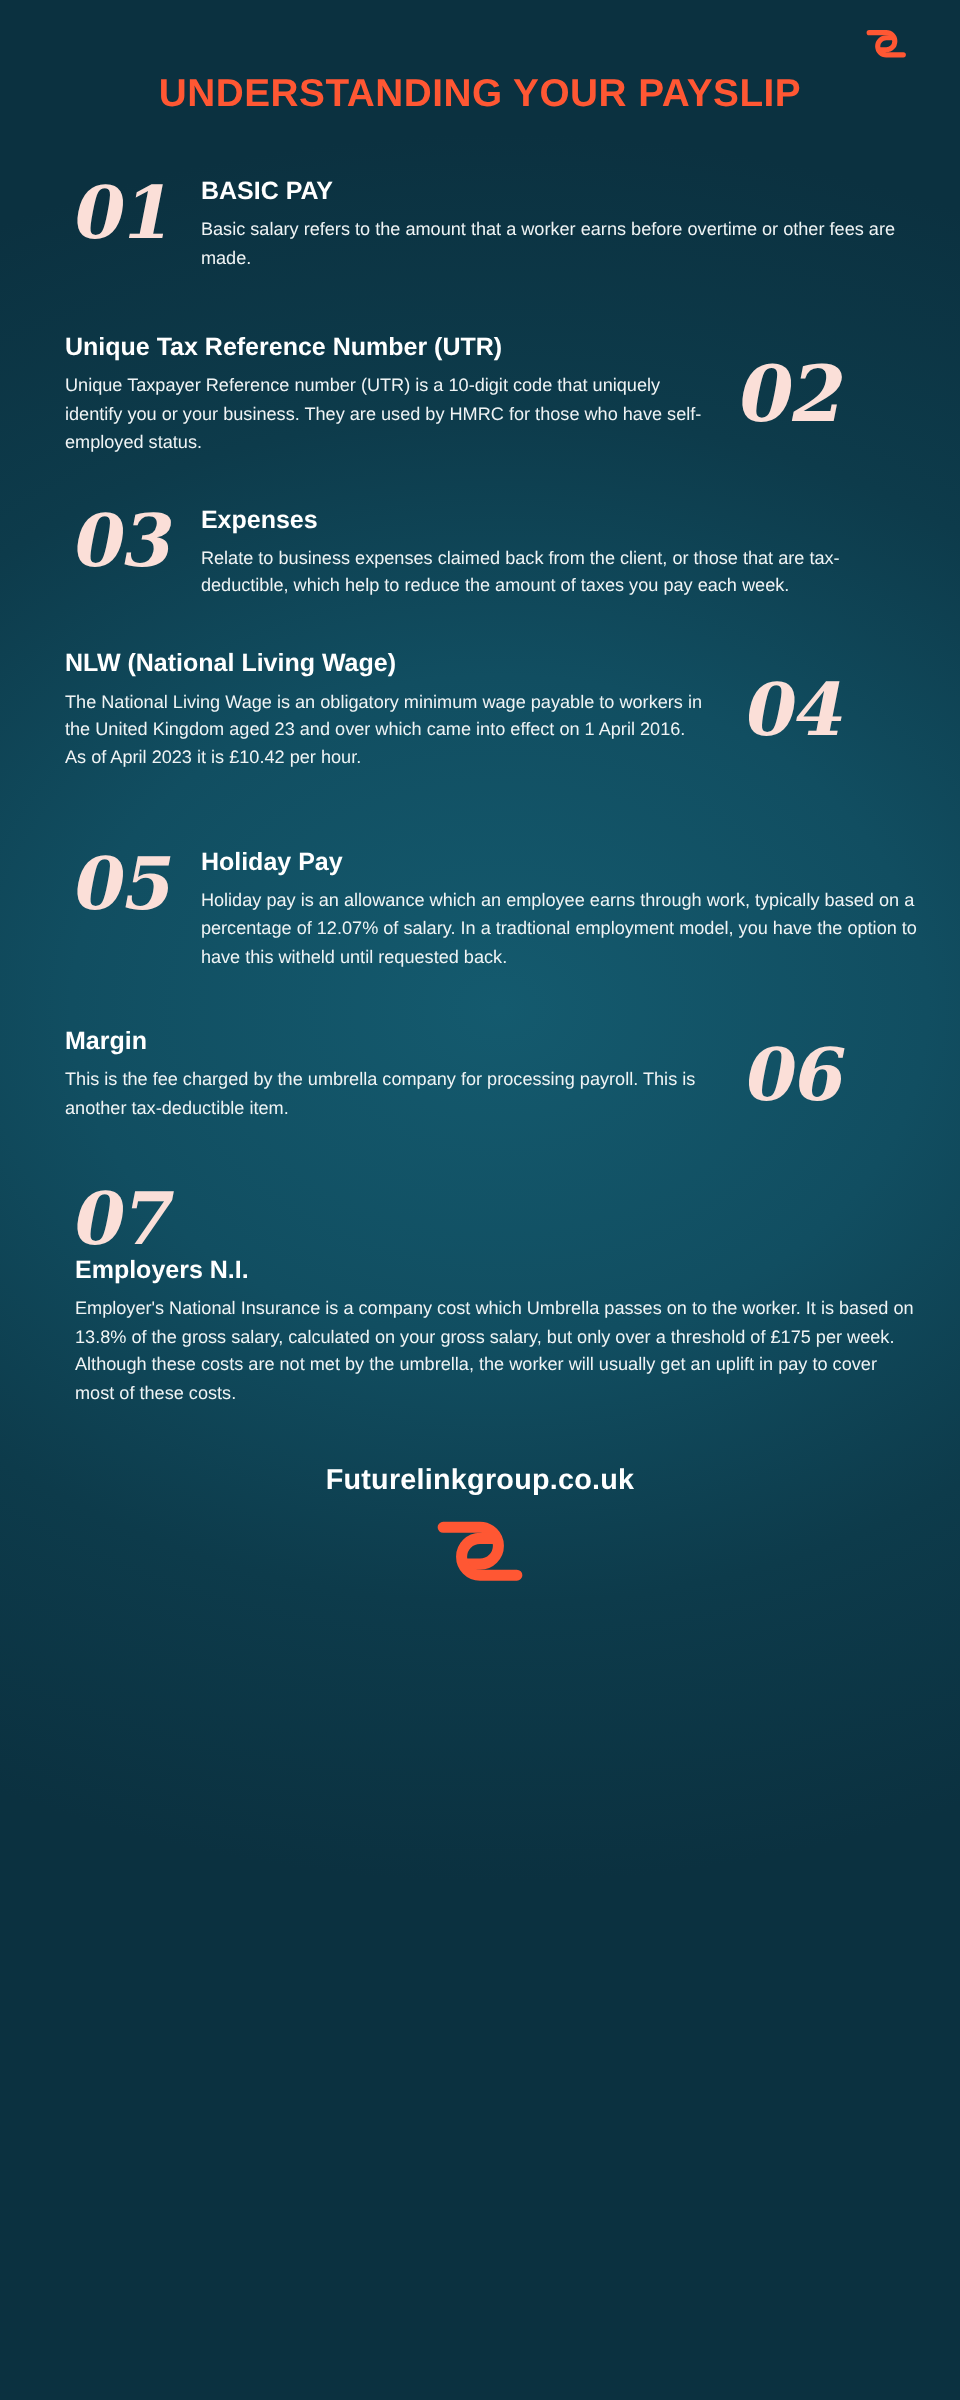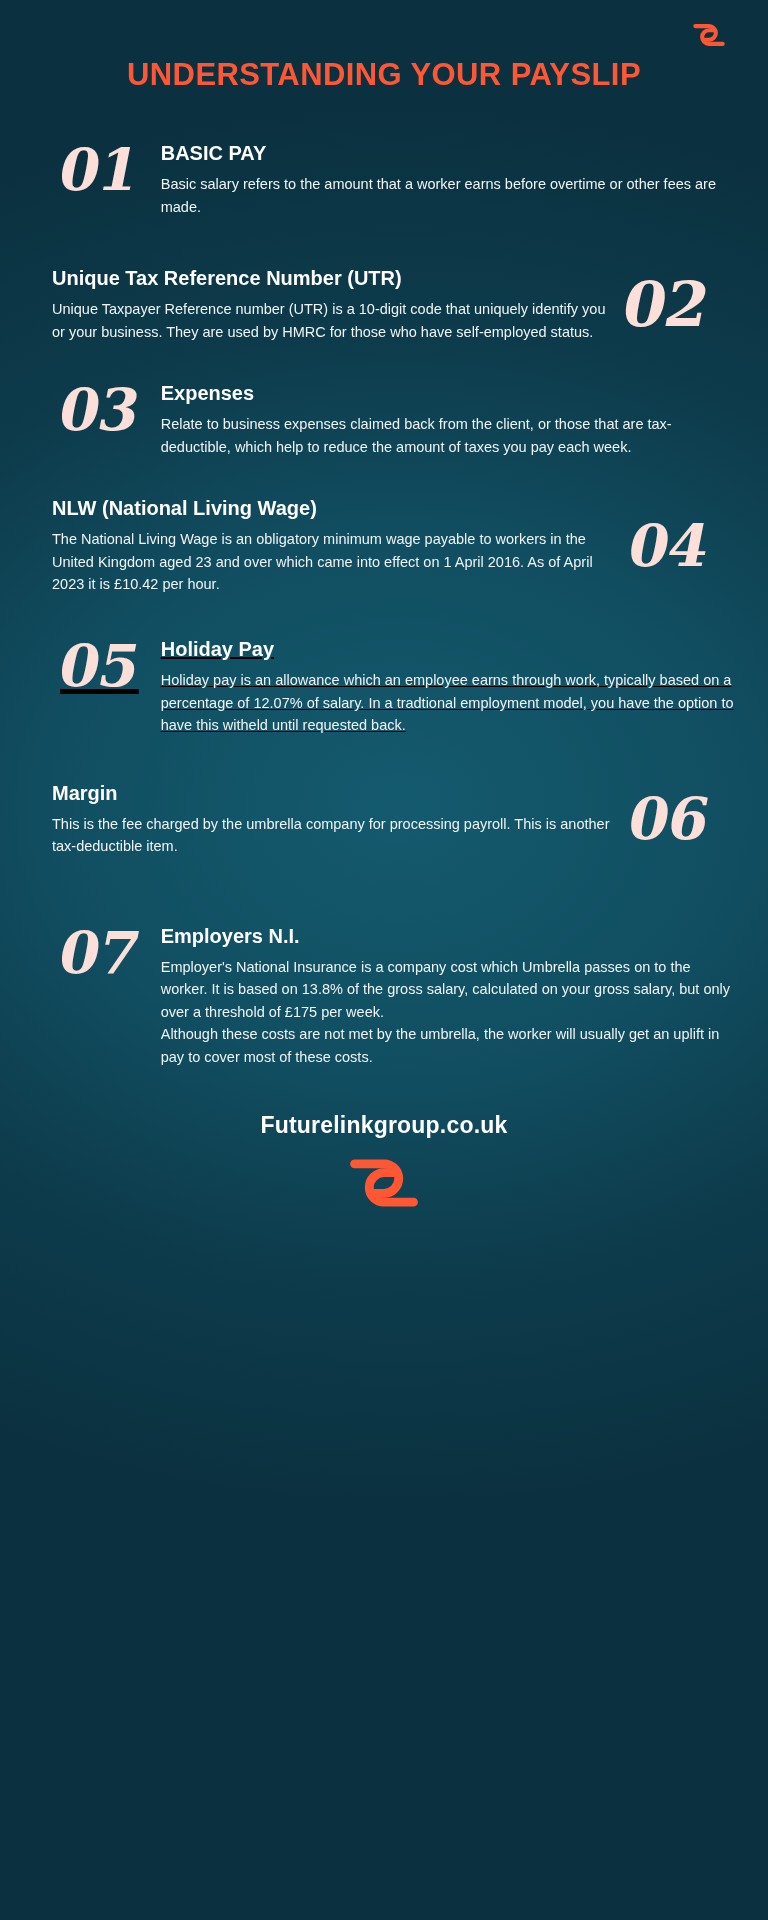--- a/index.html
+++ b/index.html
@@ -48,21 +48,21 @@
     padding: 0 102px;
   }
 
   
   .item {
     position: relative;
     display: flex;
     align-items: flex-start;
   }
   .item.left-num { padding: 0 32px 0 60px; }
-  .item.right-num { padding: 0 60px 0 52px; }
+  .item.right-num { padding: 0 92px 0 52px; }
 
   .num {
     font-family: "DejaVu Serif", serif;
     font-style: italic;
     font-weight: bold;
     color: #fbdfd8;
     font-size: 58px;
     line-height: 1;
     letter-spacing: -1px;
     flex: 0 0 auto;
@@ -81,23 +81,23 @@
     color: #f0f4f5;
     font-size: 14.5px;
     line-height: 1.55;
   }
 
   
   .s1 { margin-top: 46px; }
   .s2 { margin-top: 48px; }
   .s3 { margin-top: 38px; }
   .s4 { margin-top: 38px; gap: 12px; }
-  .s5 { margin-top: 42px; text-decoration: underline; }
+  .s5 { margin-top: 60px; }
   .s6 { margin-top: 44px; }
-  .s7 { margin-top: 66px; }
+  .s7 { margin-top: 48px; flex-direction: column; }
 
   .num-right {
     margin-left: 18px;
     align-self: center;
   }
   .num-left { margin-right: 22px; }
 
   .footer {
     margin-top: 44px;
     text-align: center;

